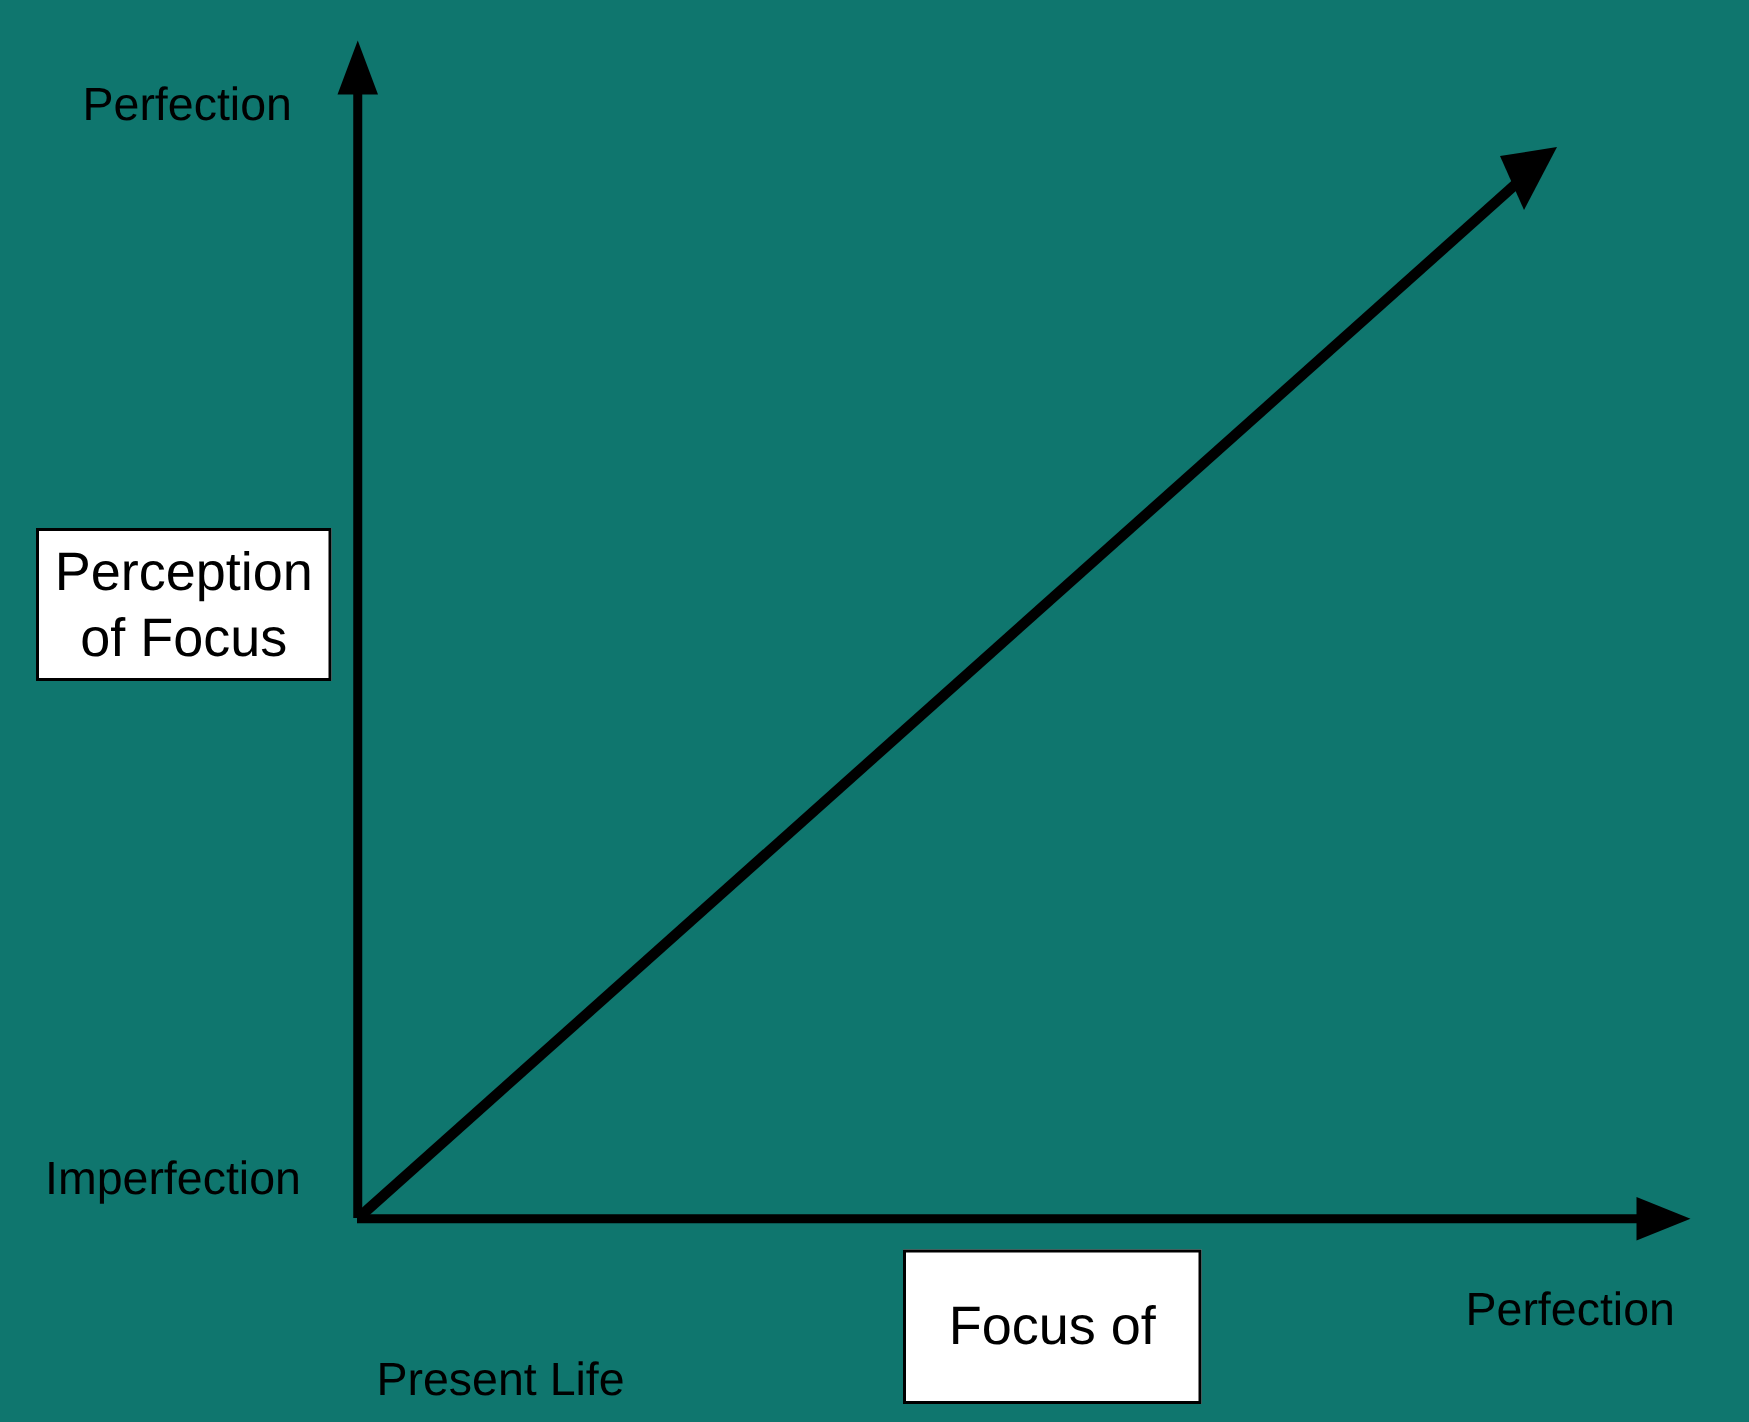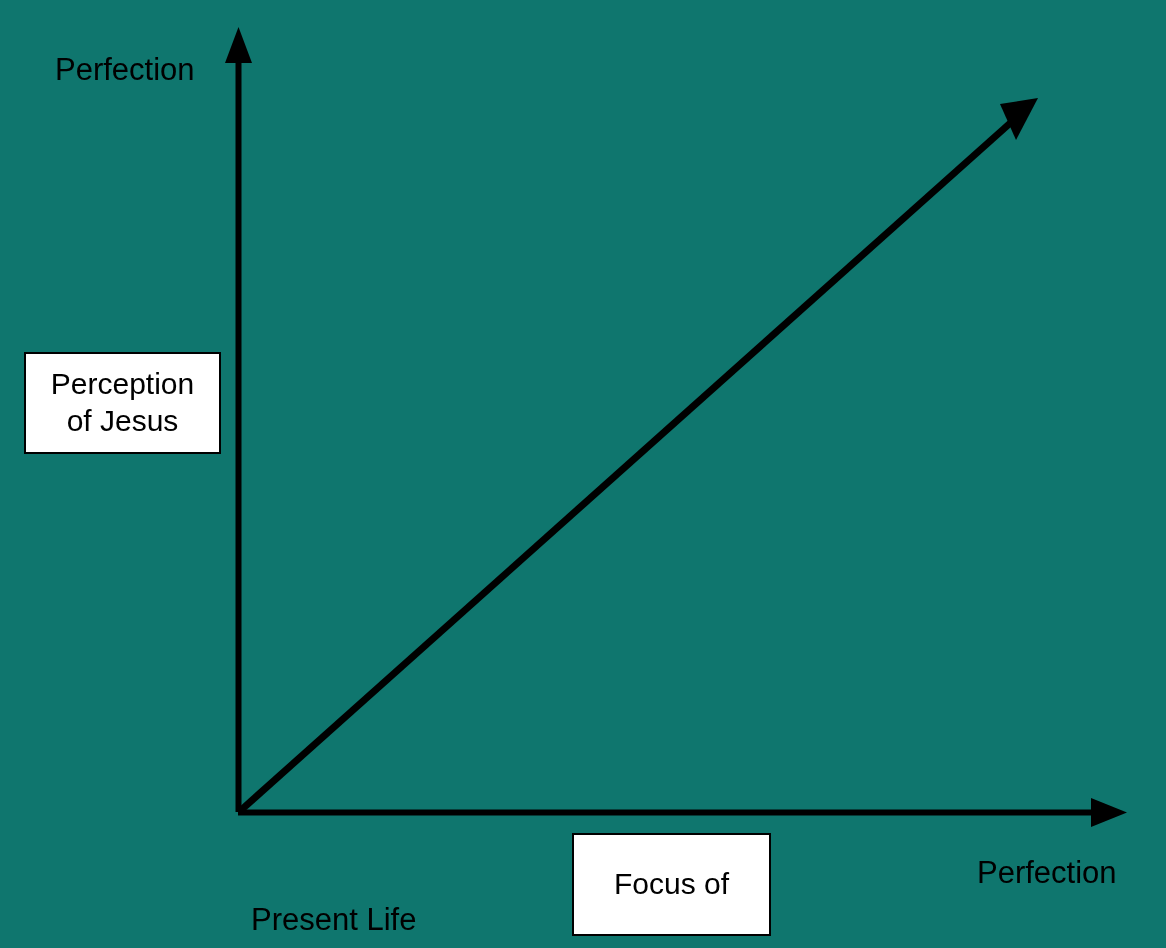--- a/index.html
+++ b/index.html
@@ -47,37 +47,37 @@
   #label-afterlife {
     left: 977px;
     top: 855px;
   }
   .callout-box {
     position: absolute;
     box-sizing: border-box;
     border: 2.5px solid #000000;
     background: #ffffff;
     color: #000000;
-    font-size: 30px;
+    font-size: 36px;
     line-height: 1.23;
     text-align: left;
     display: flex;
     flex-direction: column;
     align-items: center;
     justify-content: center;
     font-family: "Liberation Sans", sans-serif;
   }
   #box-perception {
     left: 24px;
     top: 352px;
     width: 197px;
     height: 102px;
   }
   #box-focus {
-    left: 572px;
+    left: 602px;
     top: 833px;
     width: 199px;
     height: 103px;
   }
   .callout-line {
     display: block;
   }
 </style>
 </head>
 <body>
@@ -94,27 +94,28 @@
 
     <polygon points="1127,812.5 1091,798 1091,827" fill="#000000"></polygon>
 
     <line x1="240" y1="811" x2="1017" y2="117" stroke="#000000" stroke-width="7"></line>
 
     <polygon points="1038,98 1000,104 1016,140" fill="#000000"></polygon>
   </svg>
 
   <div class="axis-label" id="label-perfection">Perfection</div>
 
+  <div class="axis-label" id="label-imperfection">Imperfection</div>
 
   <div class="axis-label" id="label-present-life">Present Life</div>
 
   <div class="axis-label" id="label-afterlife">Perfection</div>
 
   <div class="callout-box" id="box-perception">
     <span class="callout-line">Perception</span>
-    <span class="callout-line">of Jesus</span>
+    <span class="callout-line">of Focus</span>
   </div>
 
   <div class="callout-box" id="box-focus">
     <span class="callout-line">Focus of</span>
   </div>
 
 </div>
 
 </body></html>

